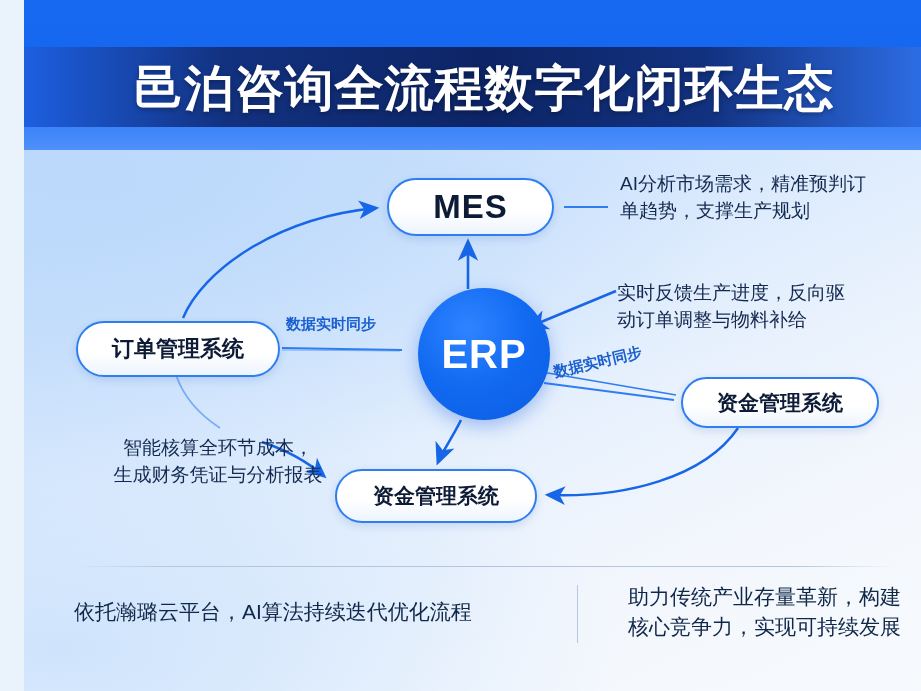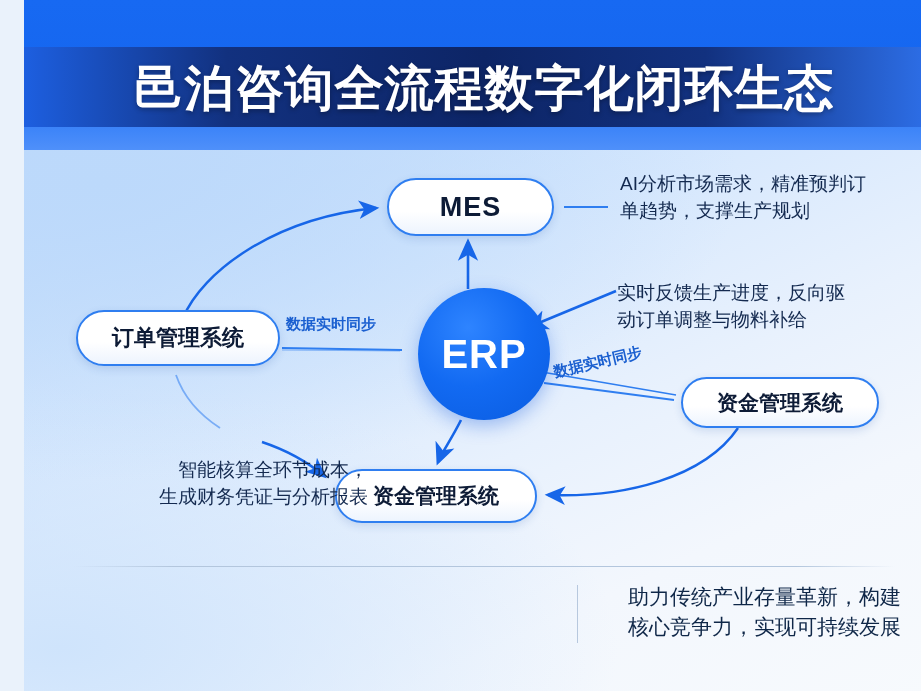--- a/index.html
+++ b/index.html
@@ -46,22 +46,22 @@
     position:absolute;
     display:flex;align-items:center;justify-content:center;
     border:2px solid #2f7ef0;
     border-radius:999px;
     background:linear-gradient(180deg,#ffffff 0%,#ffffff 58%,#edf4fe 100%);
     color:#0d1b36;
     font-weight:700;
     box-shadow:0 3px 9px rgba(40,90,170,.16);
     white-space:nowrap;
   }
-  #node-mes{left:363px;top:178px;width:163px;height:54px;font-size:27px;letter-spacing:1px;}
-  #node-order{left:52px;top:310px;width:200px;height:52px;font-size:22px;}
+  #node-mes{left:363px;top:178px;width:163px;height:54px;font-size:33px;letter-spacing:1px;}
+  #node-order{left:52px;top:321px;width:200px;height:52px;font-size:22px;}
   #node-fund-right{left:657px;top:377px;width:194px;height:47px;font-size:21px;}
   #node-fund-bottom{left:311px;top:469px;width:198px;height:50px;font-size:21px;}
 
   #node-erp{
     position:absolute;left:394px;top:288px;width:132px;height:132px;
     border-radius:50%;
     background:radial-gradient(circle at 38% 30%,#2e84ff 0%,#126af2 48%,#0a5ce0 100%);
     display:flex;align-items:center;justify-content:center;
     color:#ffffff;font-size:40px;font-weight:700;letter-spacing:1px;
     box-shadow:0 6px 18px rgba(20,90,220,.35);
@@ -74,21 +74,21 @@
   #label-sync-left{left:262px;top:315px;}
   #label-sync-right{left:530px;top:363px;transform:rotate(-13deg);transform-origin:left center;}
 
   
   .note{
     position:absolute;color:#13294f;font-size:19px;line-height:27px;font-weight:400;
     white-space:pre-line;
   }
   #note-mes{left:596px;top:170px;width:320px;}
   #note-erp{left:593px;top:279px;width:325px;}
-  #note-fund{left:44px;top:456px;width:300px;text-align:right;font-family:Liberation Serif, serif;}
+  #note-fund{left:44px;top:434px;width:300px;text-align:center;font-family:Liberation Serif, serif;}
 
   
   .divider-h{
     position:absolute;left:50px;top:566px;width:821px;height:1px;
     background:linear-gradient(90deg,rgba(160,185,215,0) 0%,#b3c6dd 12%,#b3c6dd 88%,rgba(160,185,215,0) 100%);
   }
   .divider-v{
     position:absolute;left:553px;top:585px;width:1px;height:58px;background:#b7c8de;
   }
   .foot{
@@ -167,16 +167,17 @@
 
   <div class="note" id="note-mes">AI分析市场需求，精准预判订
 单趋势，支撑生产规划</div>
   <div class="note" id="note-erp">实时反馈生产进度，反向驱
 动订单调整与物料补给</div>
   <div class="note" id="note-fund">智能核算全环节成本，
 生成财务凭证与分析报表</div>
 
   <div class="divider-h"></div>
   <div class="divider-v"></div>
+  <div class="foot" id="foot-left">依托瀚璐云平台，AI算法持续迭代优化流程</div>
   <div class="foot" id="foot-right">助力传统产业存量革新，构建
 核心竞争力，实现可持续发展</div>
 
 </div>
 
 </body></html>

